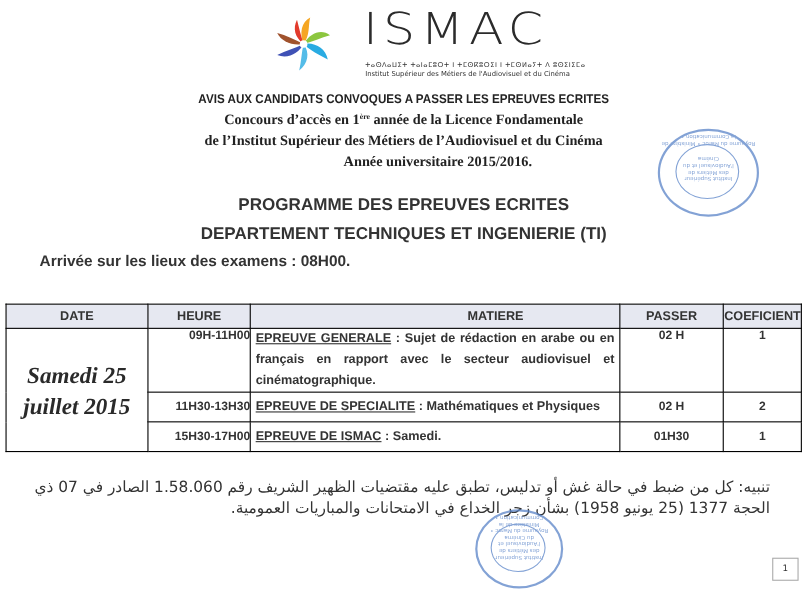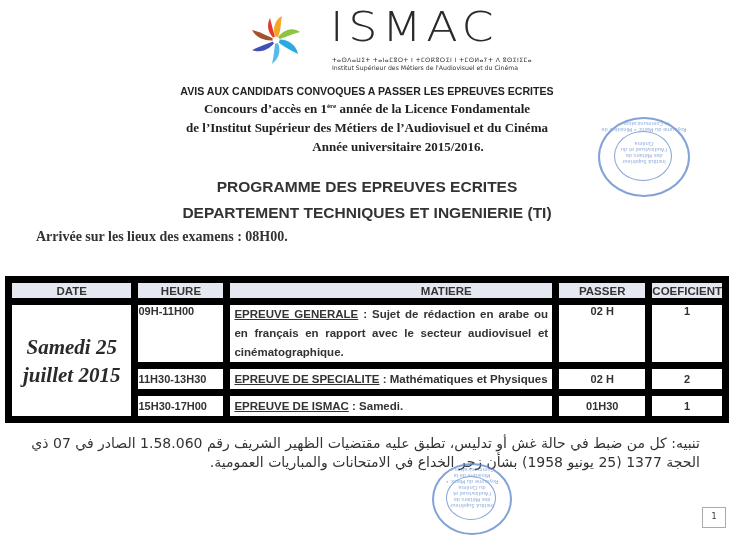--- a/index.html
+++ b/index.html
@@ -21,30 +21,30 @@
   .center { left: 0; width: 734px; text-align: center; }
   #avis { top: 85px; font-family: "Liberation Sans", sans-serif; font-weight: bold; font-size: 11.5px; color: #222; transform: scaleX(0.92); }
   .serif-line { font-family: "Liberation Serif", serif; font-weight: bold; font-size: 13px; color: #222; }
   #concours { top: 101px; }
   #institut { top: 120px; }
   #annee { top: 139px; padding-left: 31px; }
   sup { font-size: 7px; vertical-align: 5px; }
 
   #prog-title { top: 178px; font-family: "Liberation Sans", sans-serif; font-weight: bold; font-size: 15.5px; color: #333; }
   #dept-title { top: 204px; font-family: "Liberation Sans", sans-serif; font-weight: bold; font-size: 15.5px; color: #333; }
-  #arrivee { left: 36px; top: 229px; font-family: Liberation Serif, serif; font-weight: bold; font-size: 14px; color: #333; }
+  #arrivee { left: 36px; top: 229px; font-family: Liberation Sans, sans-serif; font-weight: bold; font-size: 14px; color: #333; }
 
   
   #schedule { left: 5px; top: 276px; width: 724px; border-collapse: collapse; font-family: "Liberation Sans", sans-serif; font-size: 11px; font-weight: bold; color: #333; }
-  #schedule th, #schedule td { border: 7px solid #000000; padding: 0; }
+  #schedule th, #schedule td { border: 1px solid #000000; padding: 0; }
   #schedule thead tr { background: #e6e8f1; height: 22px; }
   #schedule th { font-size: 11.5px; font-weight: bold; text-align: center; }
   #schedule th.matiere-h { text-align: center; padding-left: 110px; }
   td.date-cell { font-family: "Liberation Serif", serif; font-style: italic; font-weight: bold; font-size: 21px; text-align: center; line-height: 28px; color: #2a2a2a; margin-top: 43px; }
-  td.hour { text-align: left; }
+  td.hour { text-align: right; }
   td.subject { padding: 0 4px !important; text-align: justify; line-height: 19px; font-size: 11.5px; }
   td.subject .lab { text-decoration: underline; }
   td.dur, td.coef { text-align: center; }
   tr.r1 { height: 58px; } tr.r1 td.hour, tr.r1 td.dur, tr.r1 td.coef { vertical-align: top; padding-top: 16px; }
   tr.r2 { height: 27px; } tr.r3 { height: 27px; }
 
   
   #note { left: 30px; top: 434px; width: 670px; direction: rtl; text-align: right; font-family: "DejaVu Sans", sans-serif; font-size: 14px; line-height: 19px; color: #333; }
 
   

